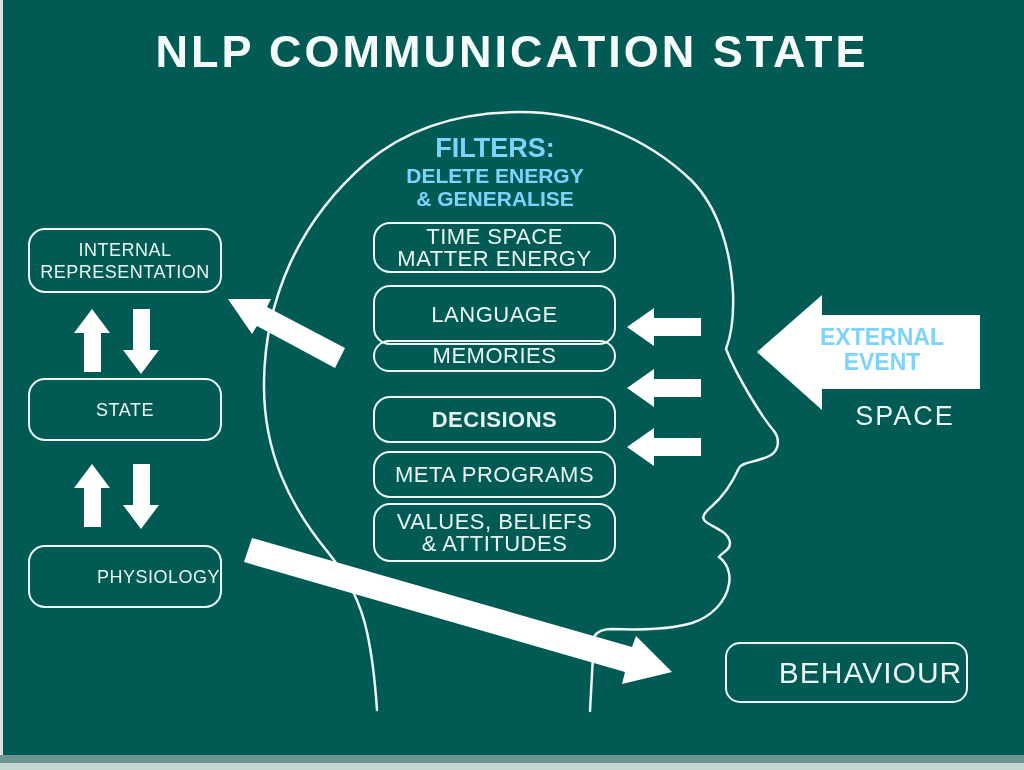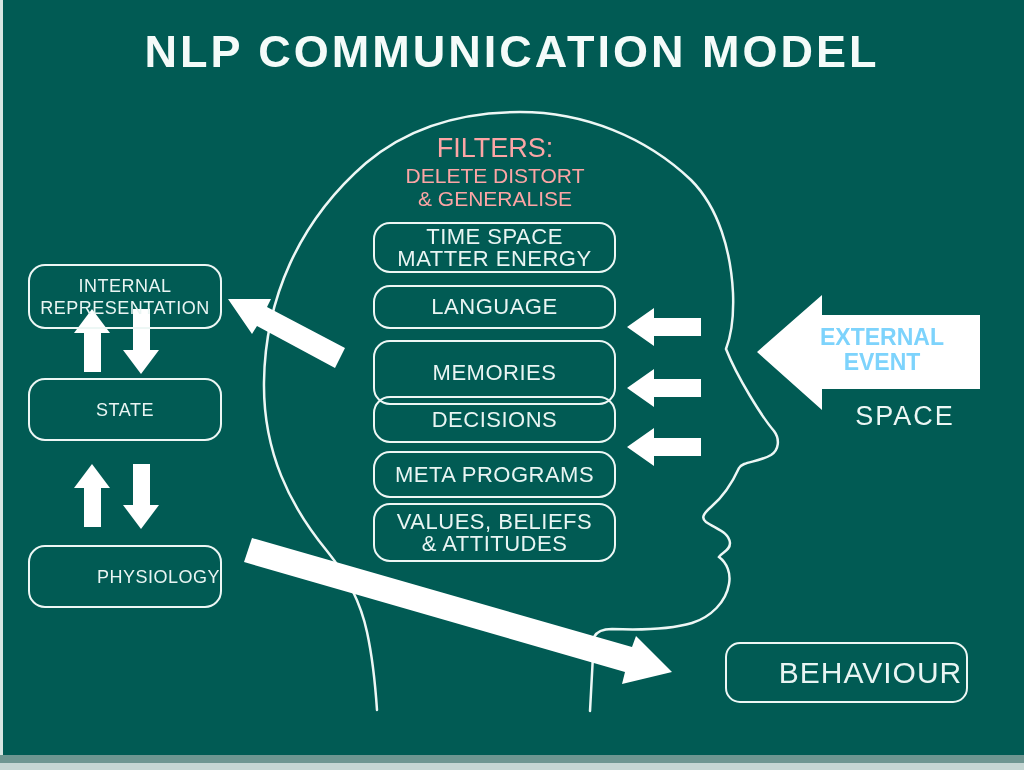--- a/index.html
+++ b/index.html
@@ -8,21 +8,21 @@
     background:#015B54; overflow:hidden;
     font-family:"Liberation Sans", sans-serif;
   }
   .title {
     position:absolute; top:26px; left:0; width:1024px;
     text-align:center; color:#F4FBF9; font-weight:bold;
     font-size:45px; line-height:52px; letter-spacing:3px;
   }
   .filters-heading {
     position:absolute; top:133px; left:354px; width:282px;
-    text-align:center; color:#fca5a5; font-weight:normal;
+    text-align:center; color:#7dd3fc; font-weight:bold;
   }
   .fh1 { display:block; font-size:27px; line-height:31px; }
   .fh2 { display:block; font-size:21px; line-height:23px; }
   .box {
     position:absolute; box-sizing:border-box;
     border:2px solid #EDF7F5; border-radius:17px;
     display:flex; flex-direction:column; align-items:center; justify-content:center;
     color:#E9F5F3; text-align:center;
   }
   .box span { display:block; }
@@ -84,54 +84,54 @@
     <polygon fill="#FFFFFF" points="627,388 654,369 654,379 701,379 701,397 654,397 654,407"></polygon>
     <polygon fill="#FFFFFF" points="627,447 654,428 654,438 701,438 701,456 654,456 654,466"></polygon>
 
     <polygon fill="#FFFFFF" points="757,352 822,295 822,315 980,315 980,389 822,389 822,410"></polygon>
 
     <polygon fill="#FFFFFF" points="228,299 271,299 267,307 345,348 335,368 257,326 252,334"></polygon>
 
     <polygon fill="#FFFFFF" points="672,672 636,636 632,647 252,538 244,562 625,672 622,684"></polygon>
   </svg>
 
-  <div class="title">NLP COMMUNICATION MODEL</div>
+  <div class="title">NLP COMMUNICATION STATE</div>
 
   <div class="filters-heading">
     <span class="fh1">FILTERS:</span>
-    <span class="fh2">DELETE DISTORT</span>
+    <span class="fh2">DELETE ENERGY</span>
     <span class="fh2">&amp; GENERALISE</span>
   </div>
 
   <div class="box fbox" style="top:222px;height:51px;">
     <span>TIME SPACE</span>
     <span>MATTER ENERGY</span>
   </div>
-  <div class="box fbox" style="top:285px;height:44px;">
+  <div class="box fbox" style="top:285px;height:60px;">
     <span>LANGUAGE</span>
     <span></span>
   </div>
-  <div class="box fbox" style="top:340px;height:65px;">
+  <div class="box fbox" style="top:340px;height:32px;">
     <span>MEMORIES</span>
     <span></span>
   </div>
-  <div class="box fbox" style="top:396px;height:47px;">
+  <div class="box fbox" style="top:396px;height:47px;font-weight:bold;">
     <span>DECISIONS</span>
     <span></span>
   </div>
   <div class="box fbox" style="top:503px;height:59px;">
     <span>VALUES, BELIEFS</span>
     <span>&amp; ATTITUDES</span>
   </div>
   <div class="box fbox" style="top:451px;height:47px;">
     <span>META PROGRAMS</span>
     <span></span>
   </div>
 
-  <div class="box leftbox" style="top:228px;height:65px;margin-top:36px;">
+  <div class="box leftbox" style="top:228px;height:65px;">
     <span>INTERNAL</span>
     <span>REPRESENTATION</span>
   </div>
   <div class="box leftbox" style="top:378px;height:63px;">
     <span>STATE</span>
     <span></span>
   </div>
   <div class="box leftbox" style="top:545px;height:63px;align-items:flex-end;">
     <span>PHYSIOLOGY</span>
     <span></span>

